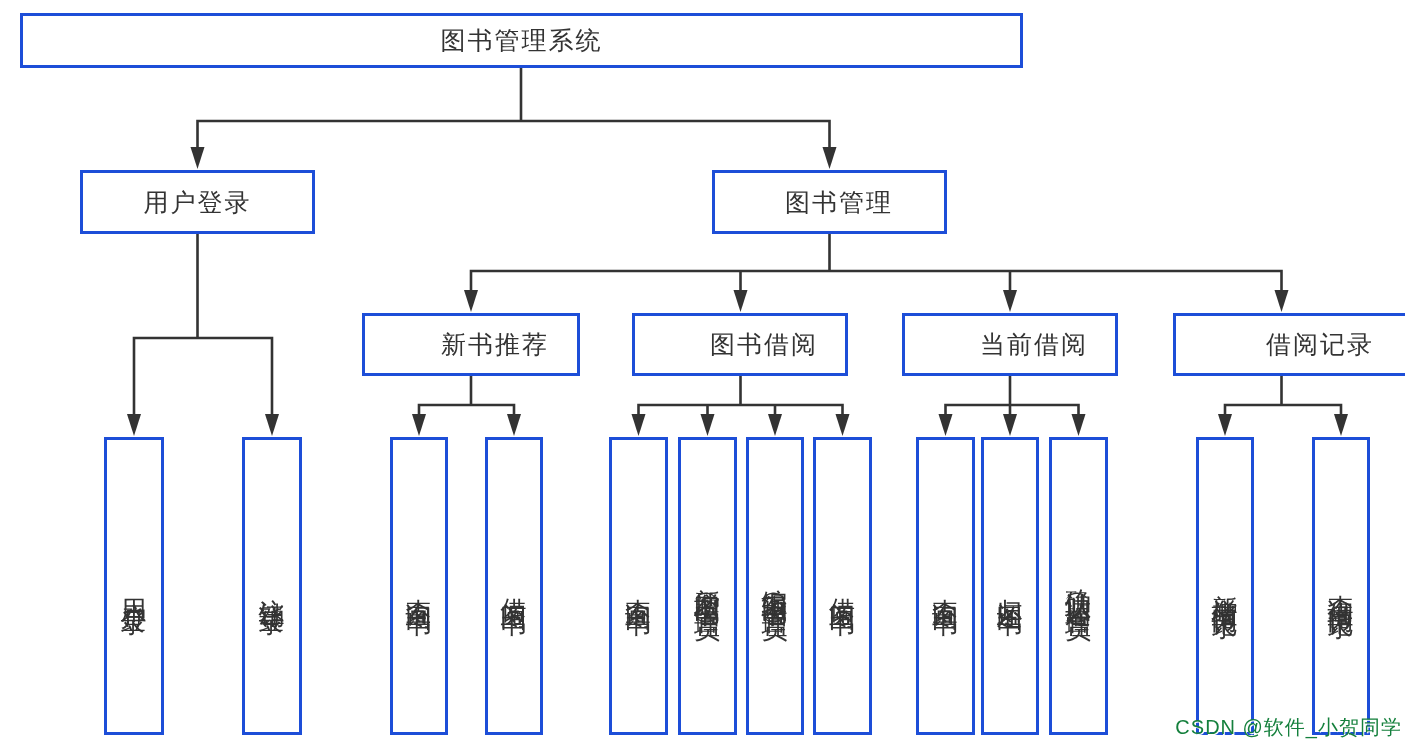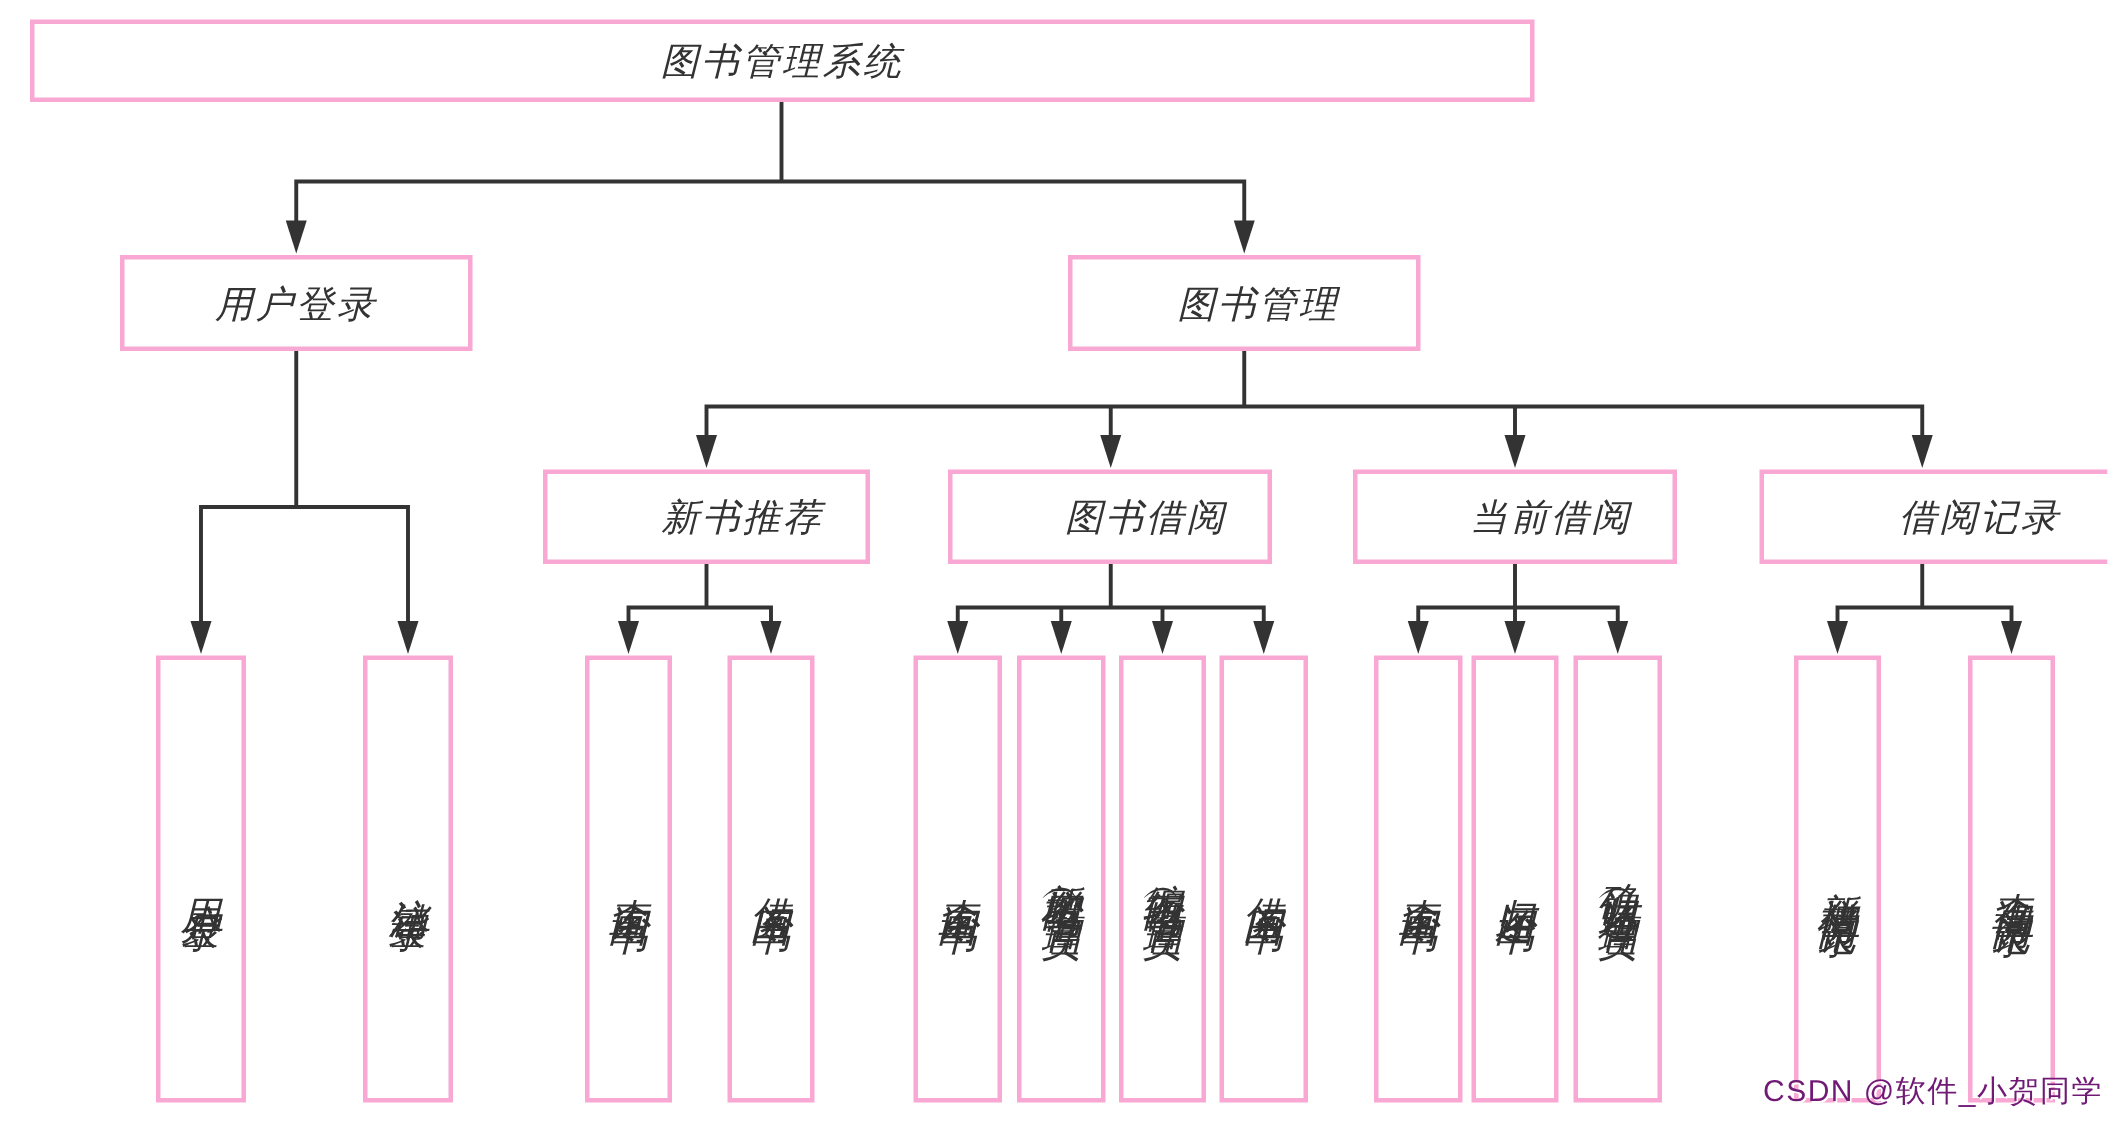--- a/index.html
+++ b/index.html
@@ -19,28 +19,27 @@
     position: absolute;
     left: 0;
     top: 0;
     width: 1405px;
     height: 747px;
     z-index: 1;
   }
   .node {
     position: absolute;
     box-sizing: border-box;
-    border: 3px solid #f9a8d4;
+    border: 3px solid #1d4ed8;
     background: #ffffff;
     display: flex;
     align-items: center;
     justify-content: center;
     color: #333333;
     z-index: 2;
-    font-style: italic;
   }
   .node .h-label {
     font-size: 25px;
     letter-spacing: 2px;
     white-space: nowrap;
   }
   .node.root   { left: 20px;  top: 13px;  width: 1003px; height: 55px; }
   .node.lvl2   { top: 170px;  height: 64px; width: 235px; }
   .node.lvl3   { top: 313px;  height: 63px; padding-left: 48px; }
   .node.leaf   { top: 437px;  height: 298px; }
@@ -50,21 +49,21 @@
     font-size: 26px;
     letter-spacing: 4px;
     line-height: 1;
   }
   .watermark {
     position: absolute;
     right: 3px;
     top: 714px;
     z-index: 3;
     font-size: 20px;
-    color: #701a75;
+    color: #15803d;
     letter-spacing: 1px;
     text-shadow: 1px 1px 0 #ffffff;
     white-space: nowrap;
     text-align: center;
   }
 </style>
 </head>
 <body>
 
 <div class="canvas">

